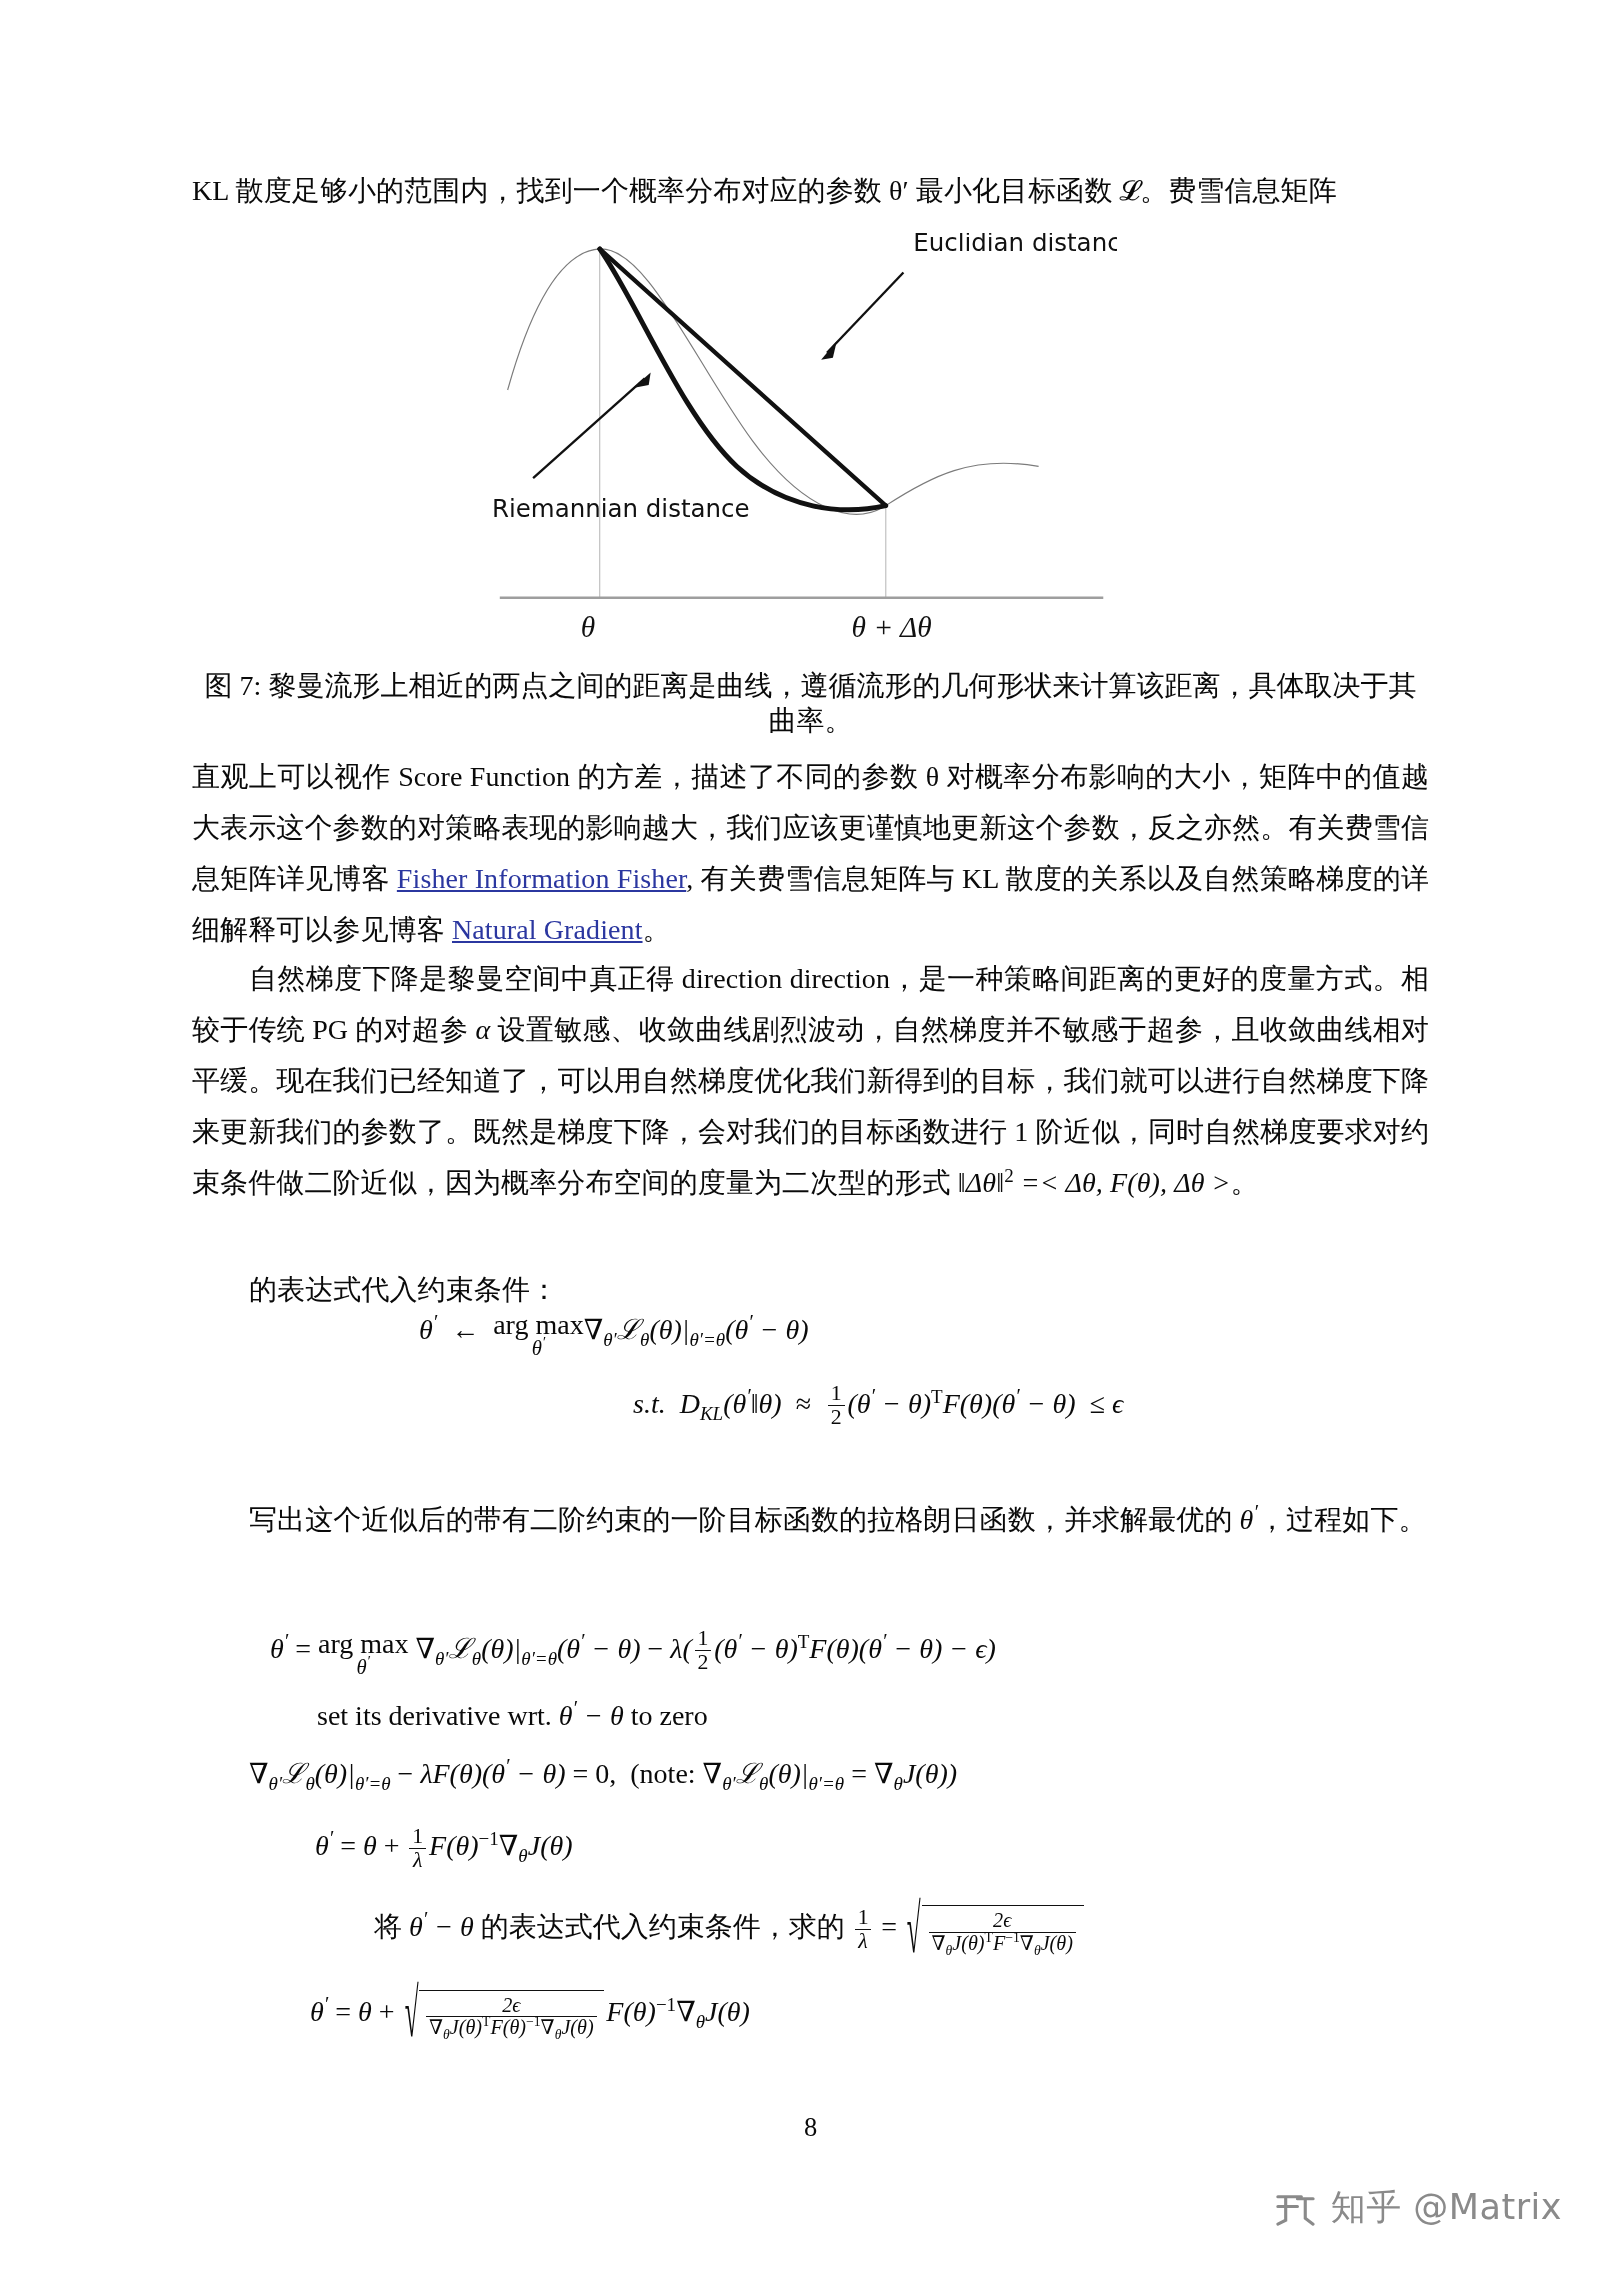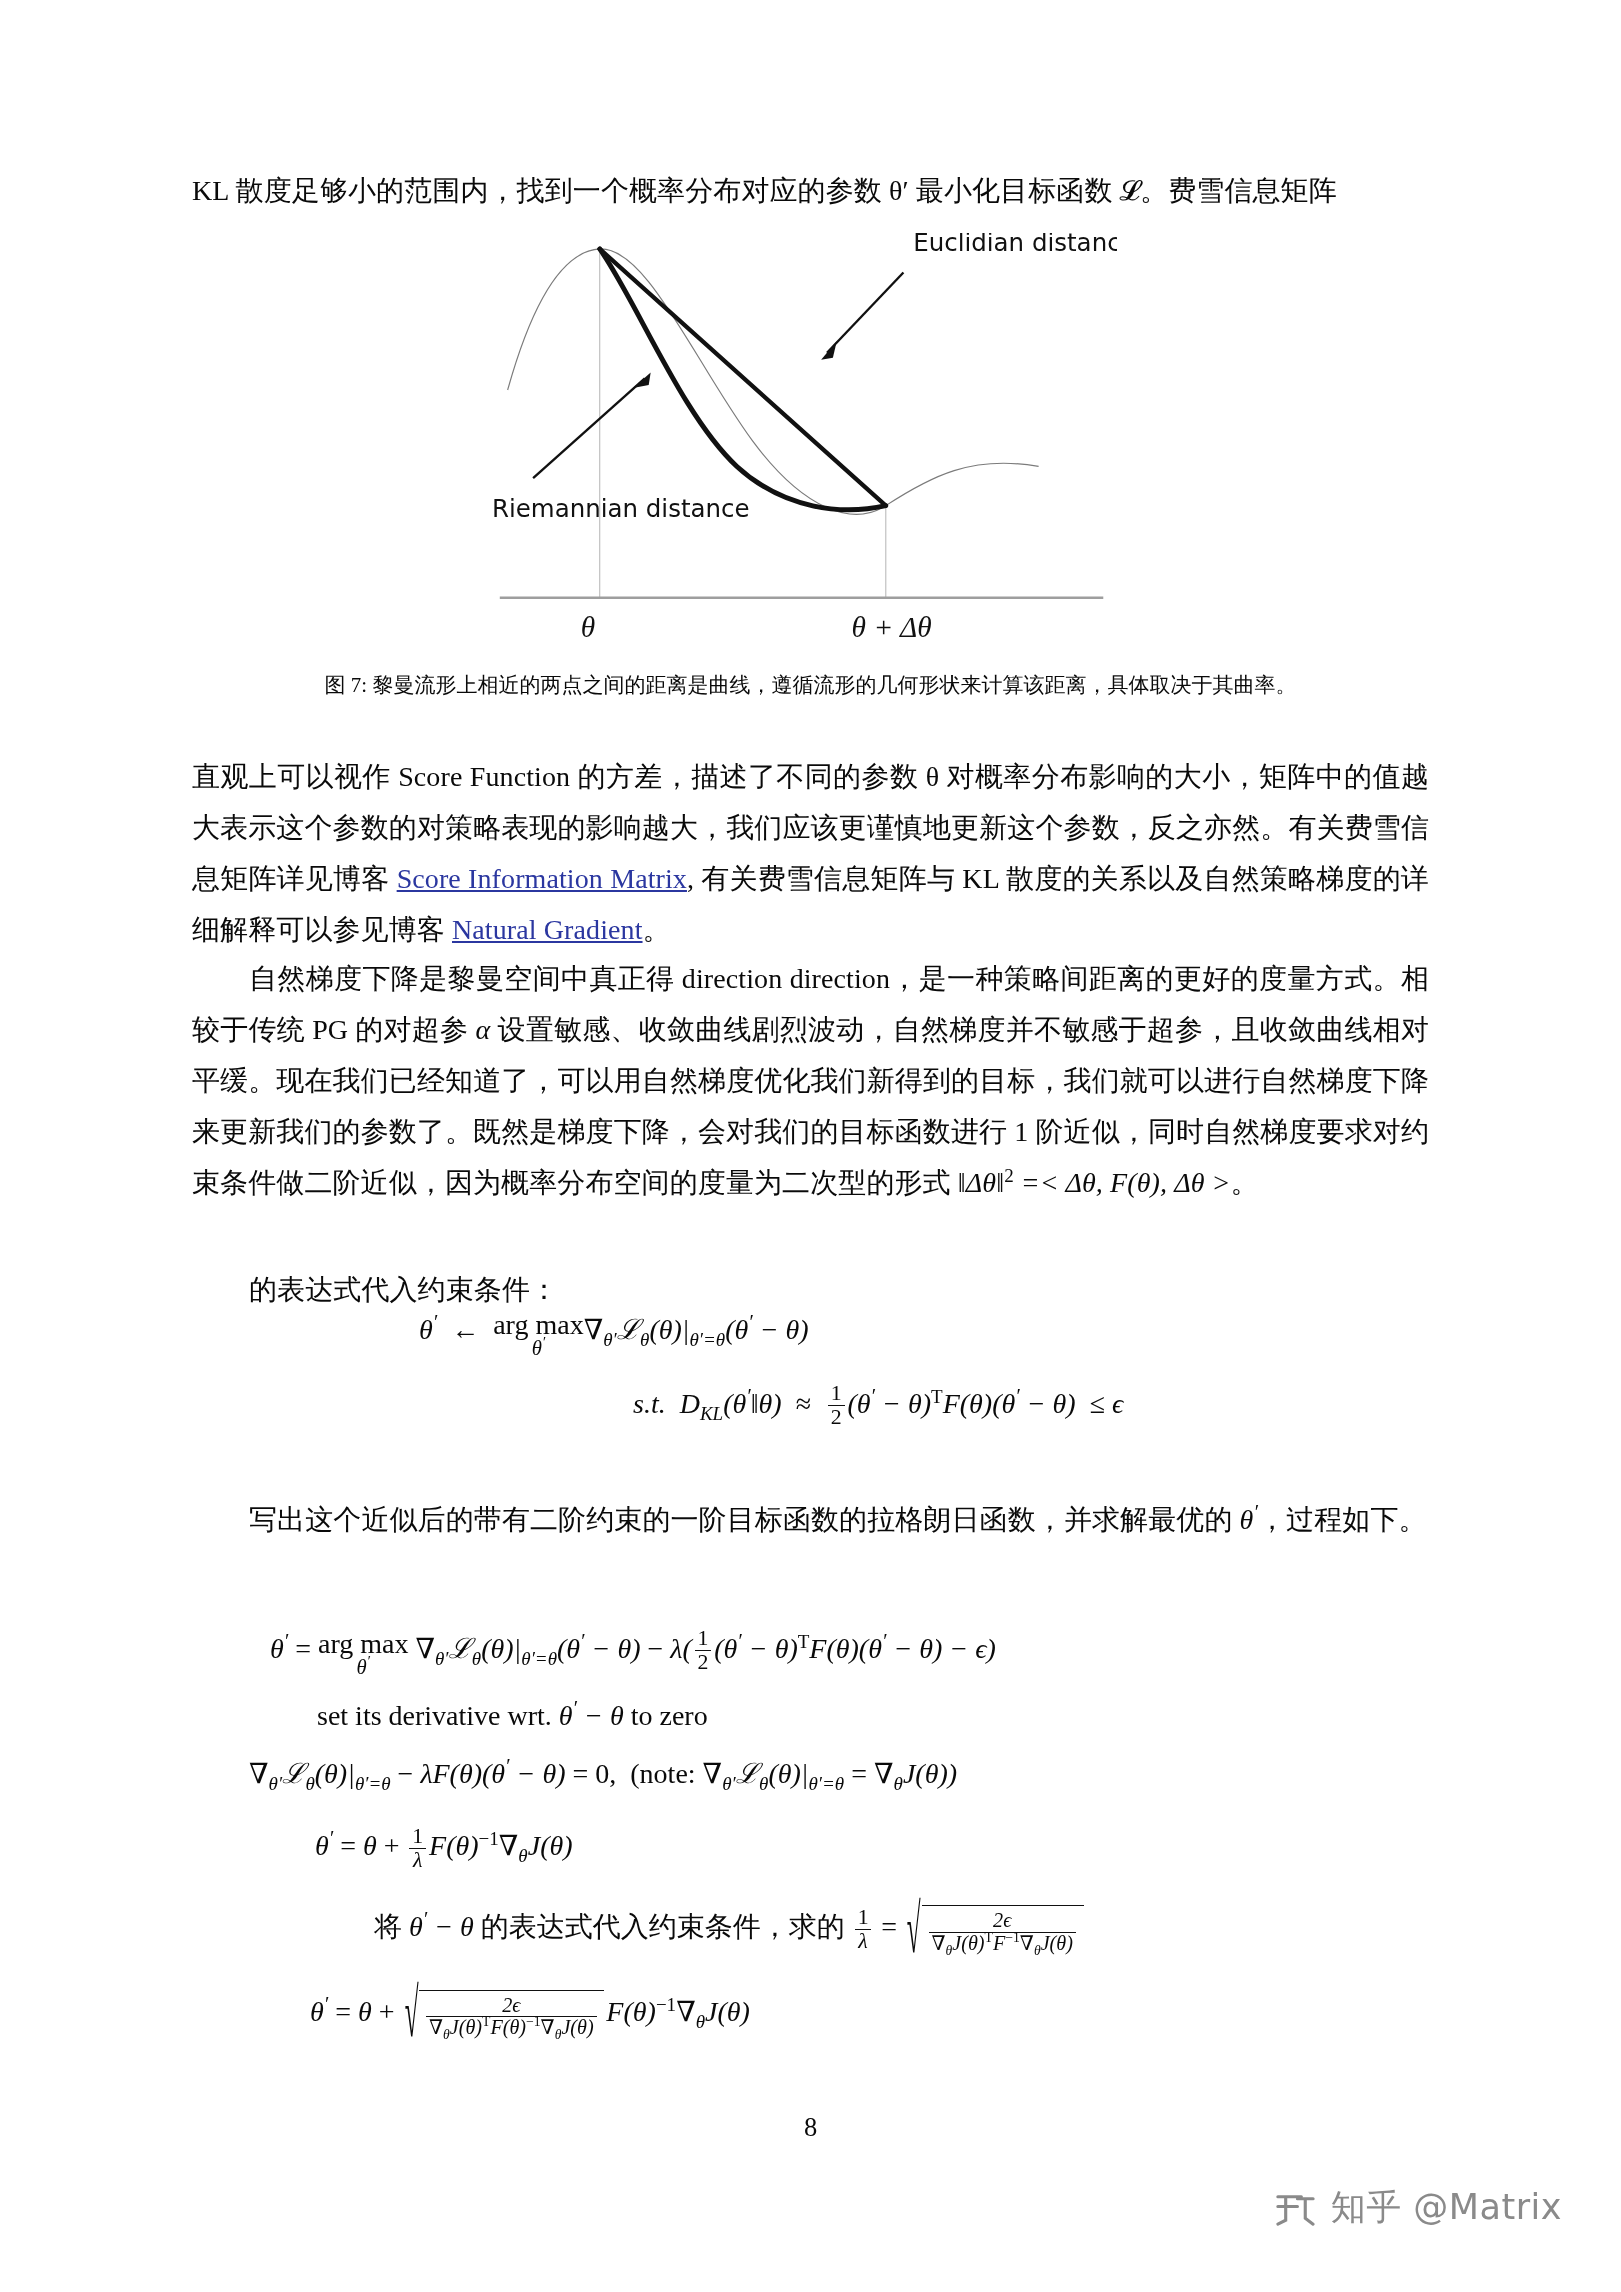--- a/index.html
+++ b/index.html
@@ -67,21 +67,21 @@
     font-style: italic;
     font-size: 30px;
     fill: #111;
   }
 
   #figure-caption {
     position: absolute;
     left: 192px;
     top: 668px;
     width: 1237px;
-    font-size: 21px;
+    font-size: 28px;
     line-height: 35px;
     text-align: center;
   }
 
   
   .eq-block { position: absolute; left: 192px; width: 1237px; }
   .eq-line {
     font-size: 28px;
     line-height: 43px;
     white-space: nowrap;
@@ -201,21 +201,21 @@
       <text class="axis-tick-label" x="100" y="412" text-anchor="middle">θ</text>
       <text class="axis-tick-label" x="410" y="412" text-anchor="middle">θ + Δθ</text>
     </svg>
   </div>
 
   <div id="figure-caption">
     <span>图 7: 黎曼流形上相近的两点之间的距离是曲线，遵循流形的几何形状来计算该距离，具体取决于其曲率。</span>
   </div>
 
   <div class="col" style="top:751px;">
-    <p class="para"><span>直观上可以视作 Score Function 的方差，描述了不同的参数 θ 对概率分布影响的大小，矩阵中的值越大表示这个参数的对策略表现的影响越大，我们应该更谨慎地更新这个参数，反之亦然。有关费雪信息矩阵详见博客 </span><a class="link" href="#">Score Information Matrix</a><span>, 有关费雪信息矩阵与 KL 散度的关系以及自然策略梯度的详细解释可以参见博客 </span><a class="link" href="#">Natural Gradient</a><span>。</span></p>
+    <p class="para"><span>直观上可以视作 Score Function 的方差，描述了不同的参数 θ 对概率分布影响的大小，矩阵中的值越大表示这个参数的对策略表现的影响越大，我们应该更谨慎地更新这个参数，反之亦然。有关费雪信息矩阵详见博客 </span><a class="link" href="#">Fisher Information Fisher</a><span>, 有关费雪信息矩阵与 KL 散度的关系以及自然策略梯度的详细解释可以参见博客 </span><a class="link" href="#">Natural Gradient</a><span>。</span></p>
   </div>
 
   <div class="col" style="top:953px;">
     <p class="para indent">
       自然梯度下降是黎曼空间中真正得 <span class="up">direction direction</span>，是一种策略间距离的更好的度量方式。相较于传统 PG 的对超参 <span class="mathi">α</span> 设置敏感、收敛曲线剧烈波动，自然梯度并不敏感于超参，且收敛曲线相对平缓。现在我们已经知道了，可以用自然梯度优化我们新得到的目标，我们就可以进行自然梯度下降来更新我们的参数了。既然是梯度下降，会对我们的目标函数进行 1 阶近似，同时自然梯度要求对约束条件做二阶近似，因为概率分布空间的度量为二次型的形式 <span class="mathi">‖Δθ‖<span class="supn">2</span> =&lt; Δθ, F(θ), Δθ &gt;</span>。
     </p>
   </div>
 
   <div class="col" style="top:1264px;">
     <p class="para indent">

